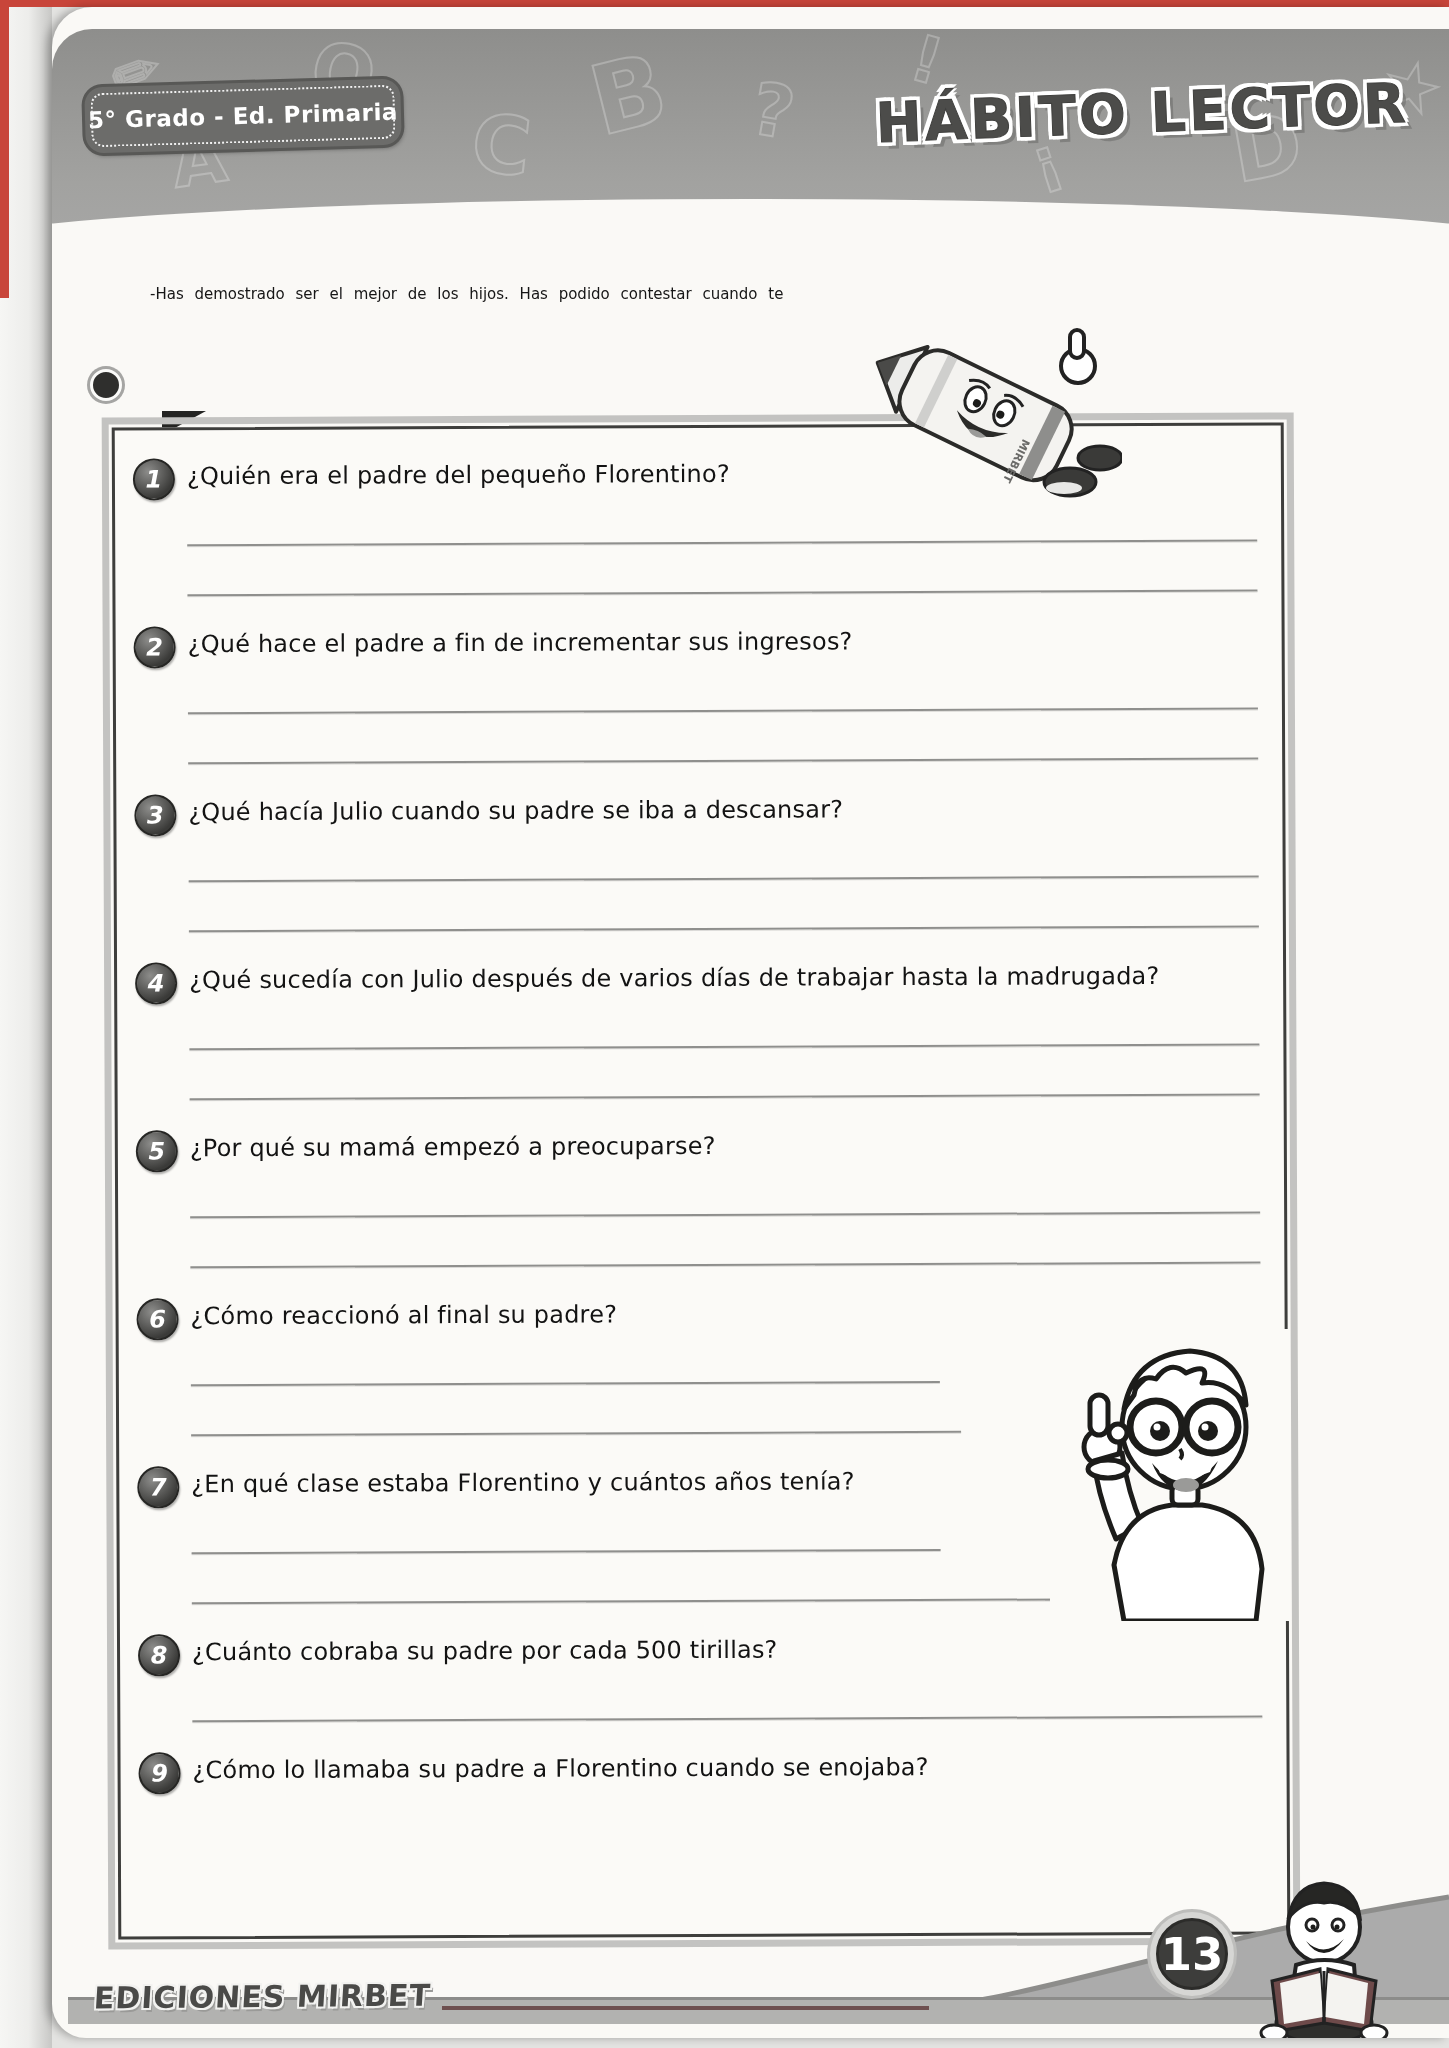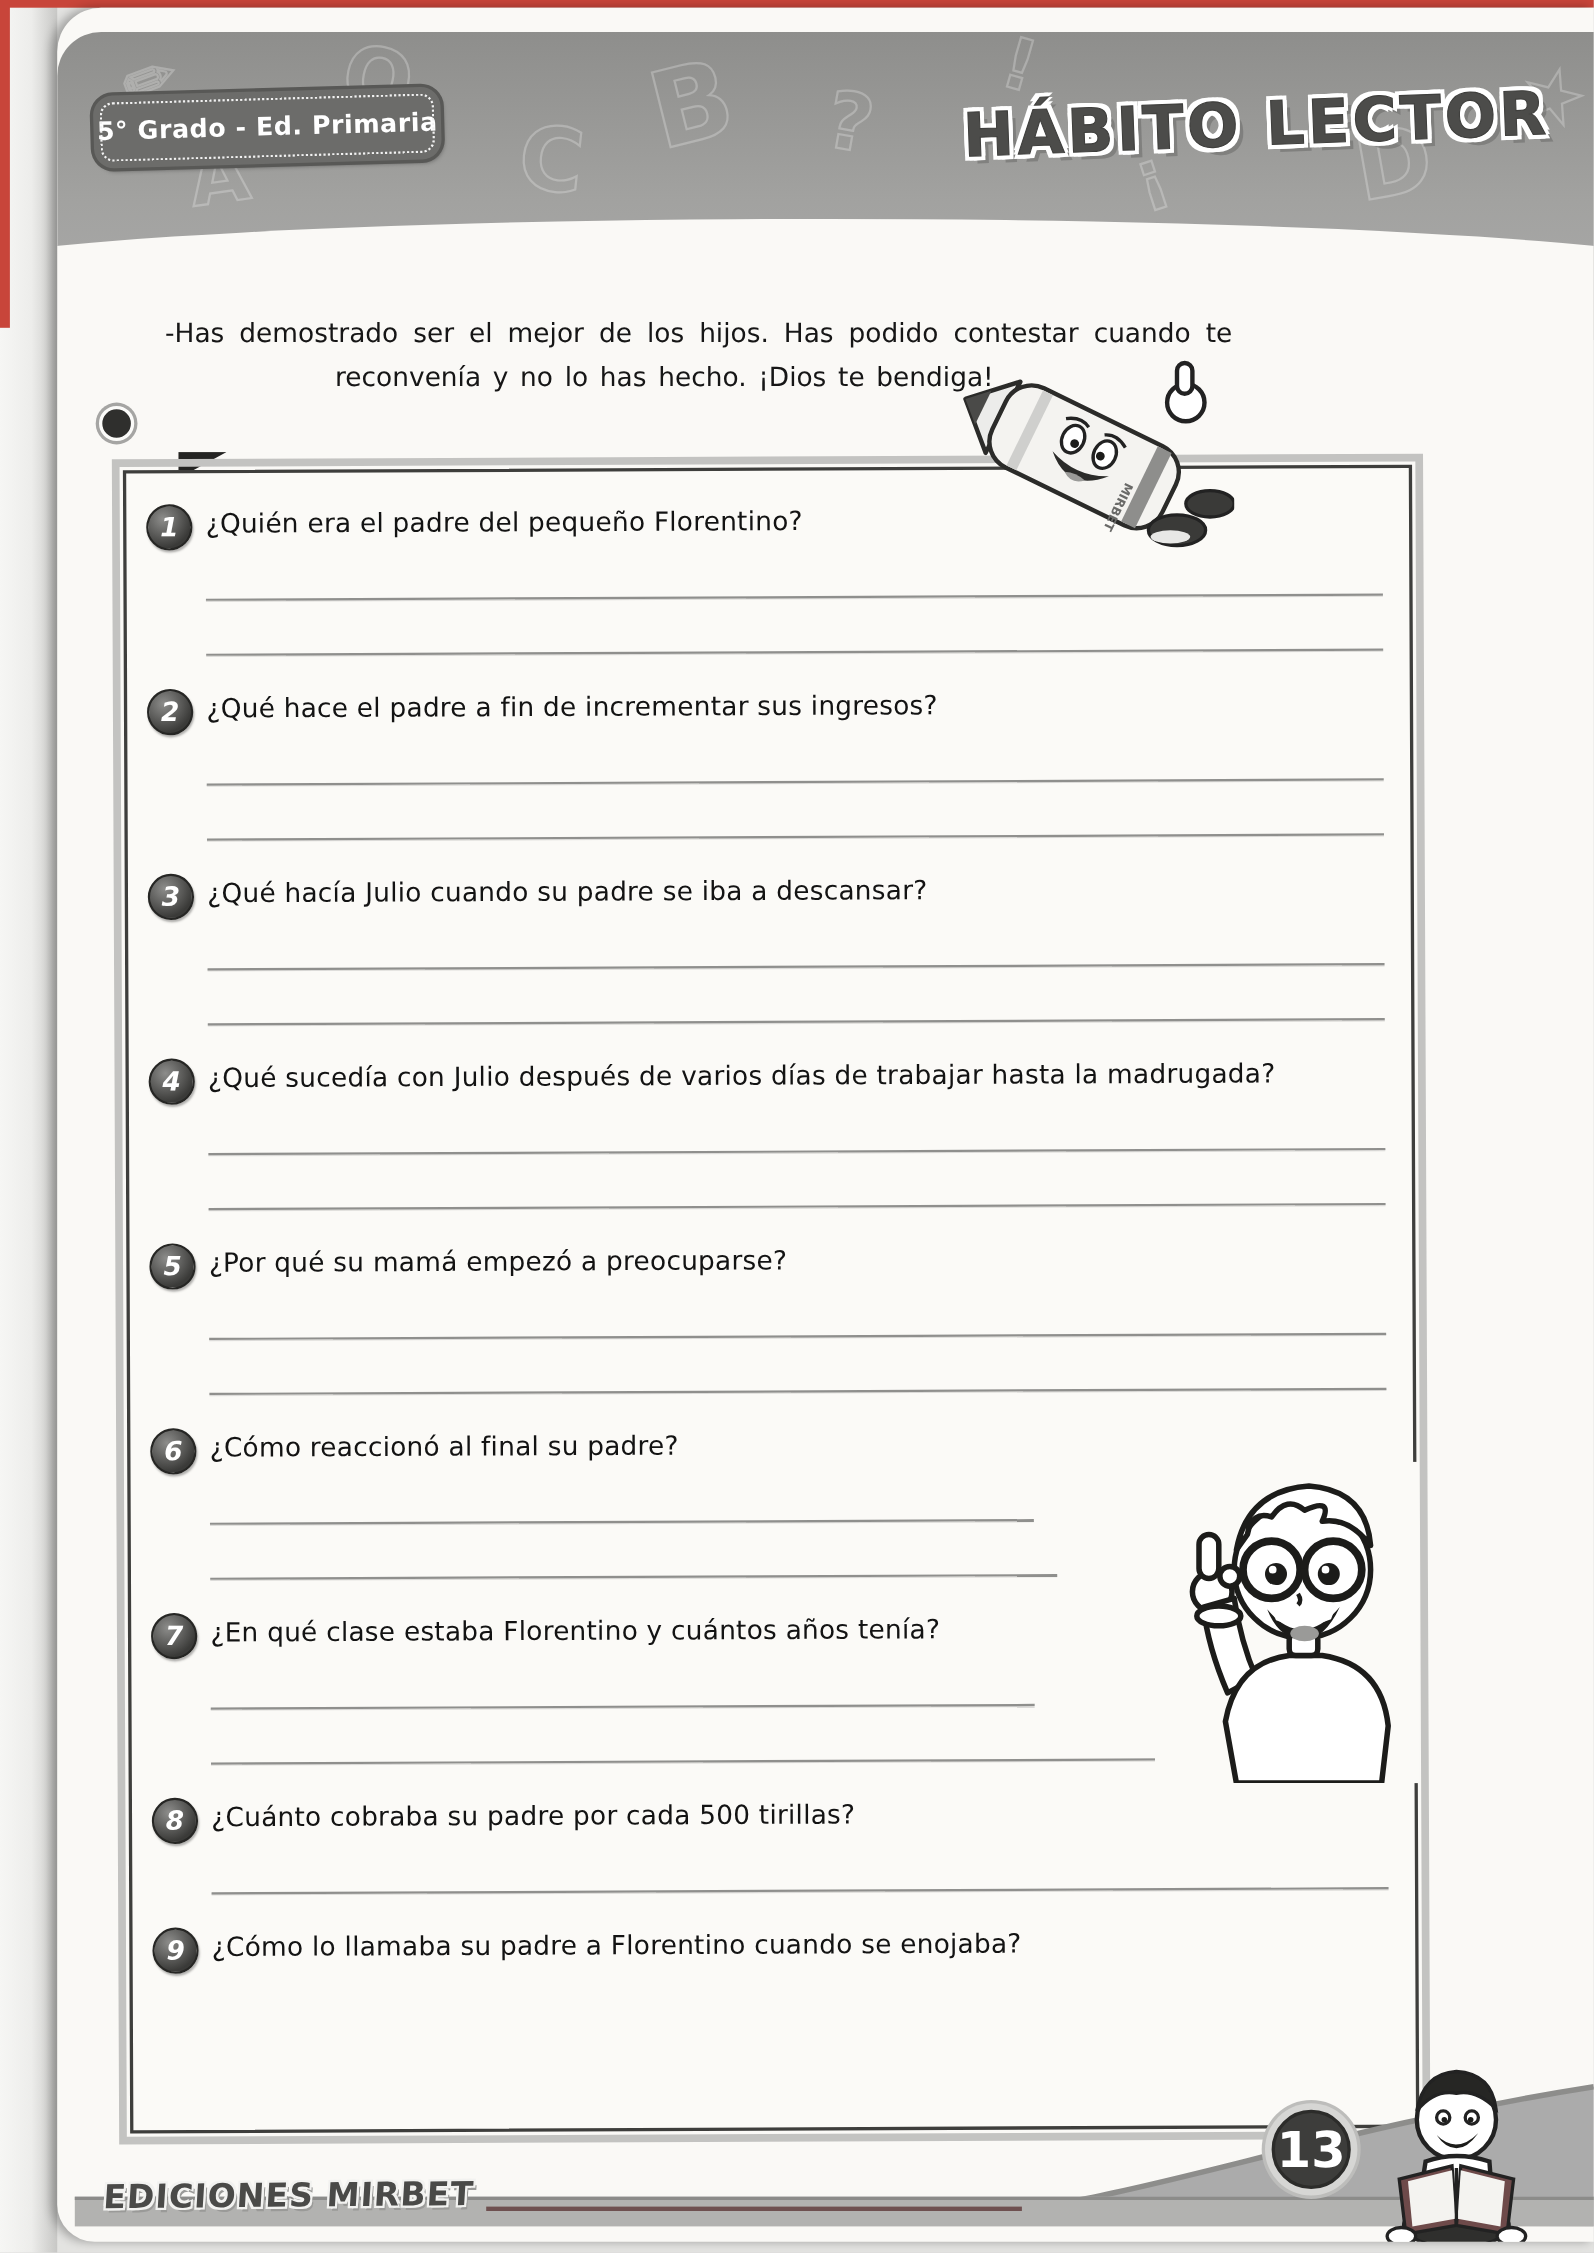--- a/index.html
+++ b/index.html
@@ -39,22 +39,22 @@
     background:#6c6c6a;border-radius:18px;box-shadow:0 0 0 3px #585856,2px 3px 4px rgba(0,0,0,.35);
     outline:2px dotted #f2f2f2;outline-offset:-8px;color:#fff;font-weight:700;font-size:23px;
     display:flex;align-items:center;justify-content:center;transform:rotate(-1.6deg);letter-spacing:.5px;}
   .title{position:absolute;left:800px;top:52px;width:580px;text-align:center;
     font-size:55px;font-weight:800;letter-spacing:3px;color:#4c4c4a;transform:rotate(-2.2deg);
     -webkit-text-stroke:1px #3f3f3d;
     text-shadow:-4px -4px 0 #fff,4px -4px 0 #fff,-4px 4px 0 #fff,4px 4px 0 #fff,
                  0 -4px 0 #fff,0 4px 0 #fff,-4px 0 0 #fff,4px 0 0 #fff,7px 7px 0 rgba(110,110,108,.6);}
 
   
-  .intro{position:absolute;left:62px;top:252px;width:980px;color:#161616;font-size:24px;
-    line-height:40px;word-spacing:3px;text-align:center;}
+  .intro{position:absolute;left:62px;top:252px;width:980px;color:#161616;font-size:15px;
+    line-height:40px;word-spacing:3px;}
   .intro .l1{display:block;text-indent:36px;white-space:nowrap;word-spacing:6px;}
   .intro .l2{display:block;white-space:nowrap;}
 
   
   .bullet{position:absolute;left:38px;top:362px;width:26px;height:26px;border-radius:50%;
     background:#2f2f2d;border:3px solid #fbfbf9;box-shadow:0 0 0 3px #a5a5a3;}
   .banner{position:absolute;left:76px;top:352px;width:568px;height:52px;
     background:linear-gradient(180deg,#6a6a68 0%,#3c3c3a 22%,#2e2e2c 100%);
     clip-path:polygon(0 0,100% 0,96% 100%,0 100%);
     color:#fff;font-size:28px;font-weight:800;font-style:italic;
@@ -120,21 +120,20 @@
           <span class="doodle d8">Q</span>
           <span class="doodle d9">✏</span>
         </div>
       <div class="header-curve"></div>
       <div class="grade-badge">5° Grado - Ed. Primaria</div>
       <div class="title">HÁBITO LECTOR</div>
     </div>
 
     <p class="intro">
       <span class="l1">-Has demostrado  ser el mejor  de los hijos. Has  podido  contestar cuando  te</span>
-      <span class="l2">reconvenía y no lo has hecho. ¡Dios te bendiga!</span>
     </p>
 
     <span class="bullet"></span>
     <div class="banner-fold"></div>
 
     <div class="qbox">
       <div>
   <div class="question">
     <div class="q-badge">1</div>
     <div class="q-body">

